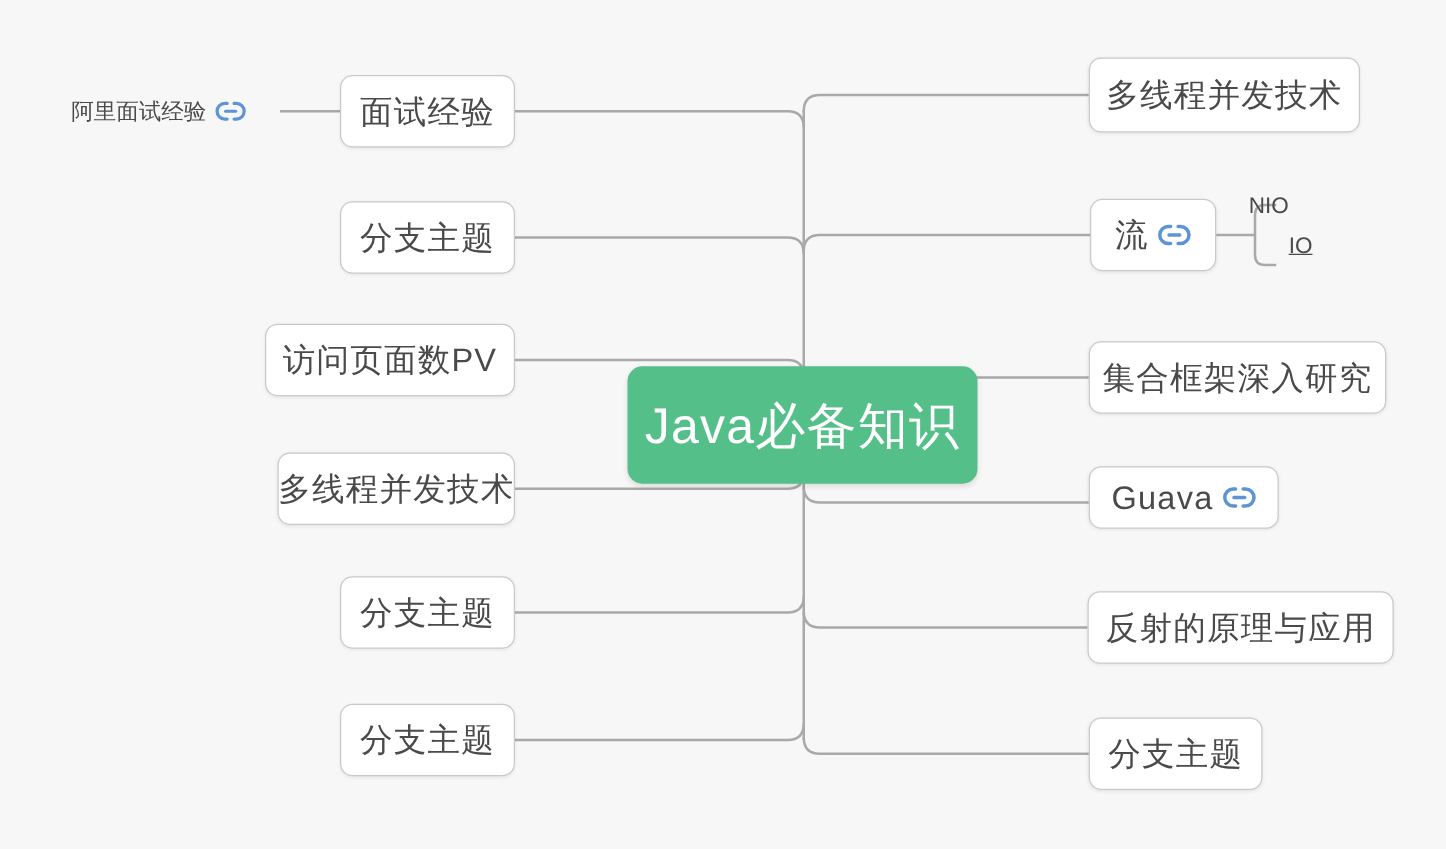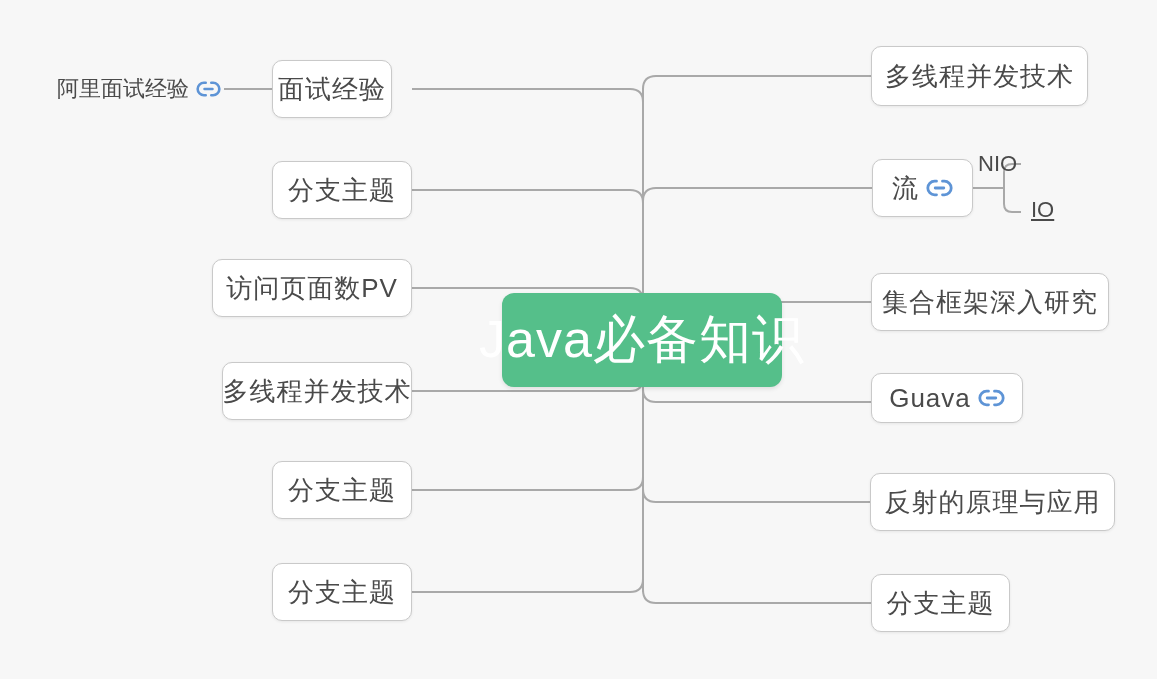--- a/index.html
+++ b/index.html
@@ -28,29 +28,29 @@
     box-shadow:0 1px 3px rgba(0,0,0,0.07);
     cursor:default;
     white-space:nowrap;
     gap:7px;
   }
   .topic.root{
     background:var(--root-bg,#55bf8a);
     border:none;
     border-radius:12px;
     color:var(--root-text,#fff);
-    font-size:52px;
+    font-size:40px;
     letter-spacing:1px;
     box-shadow:0 2px 4px rgba(0,0,0,0.10);
   }
   .plain-node{
     position:absolute;z-index:1;
     display:flex;align-items:center;gap:7px;
     color:var(--node-text,#4a4a4a);
-    font-size:22px;
+    font-size:18px;
     white-space:nowrap;
     cursor:default;
   }
   .link-icon{display:inline-block;flex:0 0 auto;}
   .link-icon path,.link-icon line{
     stroke:var(--link,#5e94d6);
     stroke-width:2.8;
     stroke-linecap:round;
     fill:none;
   }
@@ -80,21 +80,21 @@
 
     <path class="edge" d="M224,89 H272"></path>
     <path class="edge" d="M973,188 H1004"></path>
     <path class="edge" d="M1021,164 H1012 Q1004,164 1004,172 V204 Q1004,212 1012,212 H1021"></path>
   </svg>
 
   <div class="topic root" style="left:502px;top:293px;width:280px;height:94px;">
     <span>Java必备知识</span>
   </div>
 
-  <div class="topic" style="left:272px;top:60px;width:120px;height:58px;">
+  <div class="topic" style="left:272px;top:60px;width:140px;height:58px;">
     <span>面试经验</span>
   </div>
 
   <div class="topic" style="left:272px;top:161px;width:140px;height:58px;">
     <span>分支主题</span>
   </div>
 
   <div class="topic" style="left:212px;top:259px;width:200px;height:58px;">
     <span>访问页面数PV</span>
   </div>
@@ -147,21 +147,21 @@
   </div>
 
   <div class="topic" style="left:870px;top:473px;width:245px;height:58px;align-items:center;">
     <span>反射的原理与应用</span>
   </div>
 
   <div class="topic" style="left:871px;top:574px;width:139px;height:58px;">
     <span>分支主题</span>
   </div>
 
-  <div class="plain-node" style="left:978px;top:151px;height:26px;">
+  <div class="plain-node" style="left:999px;top:151px;height:26px;">
     <span>NIO</span>
   </div>
 
-  <div class="plain-node" style="left:1031px;top:197px;height:26px;text-decoration:underline;">
+  <div class="plain-node" style="left:1031px;top:183px;height:26px;text-decoration:underline;">
     <span>IO</span>
   </div>
 
 </div>
 
 </body></html>

